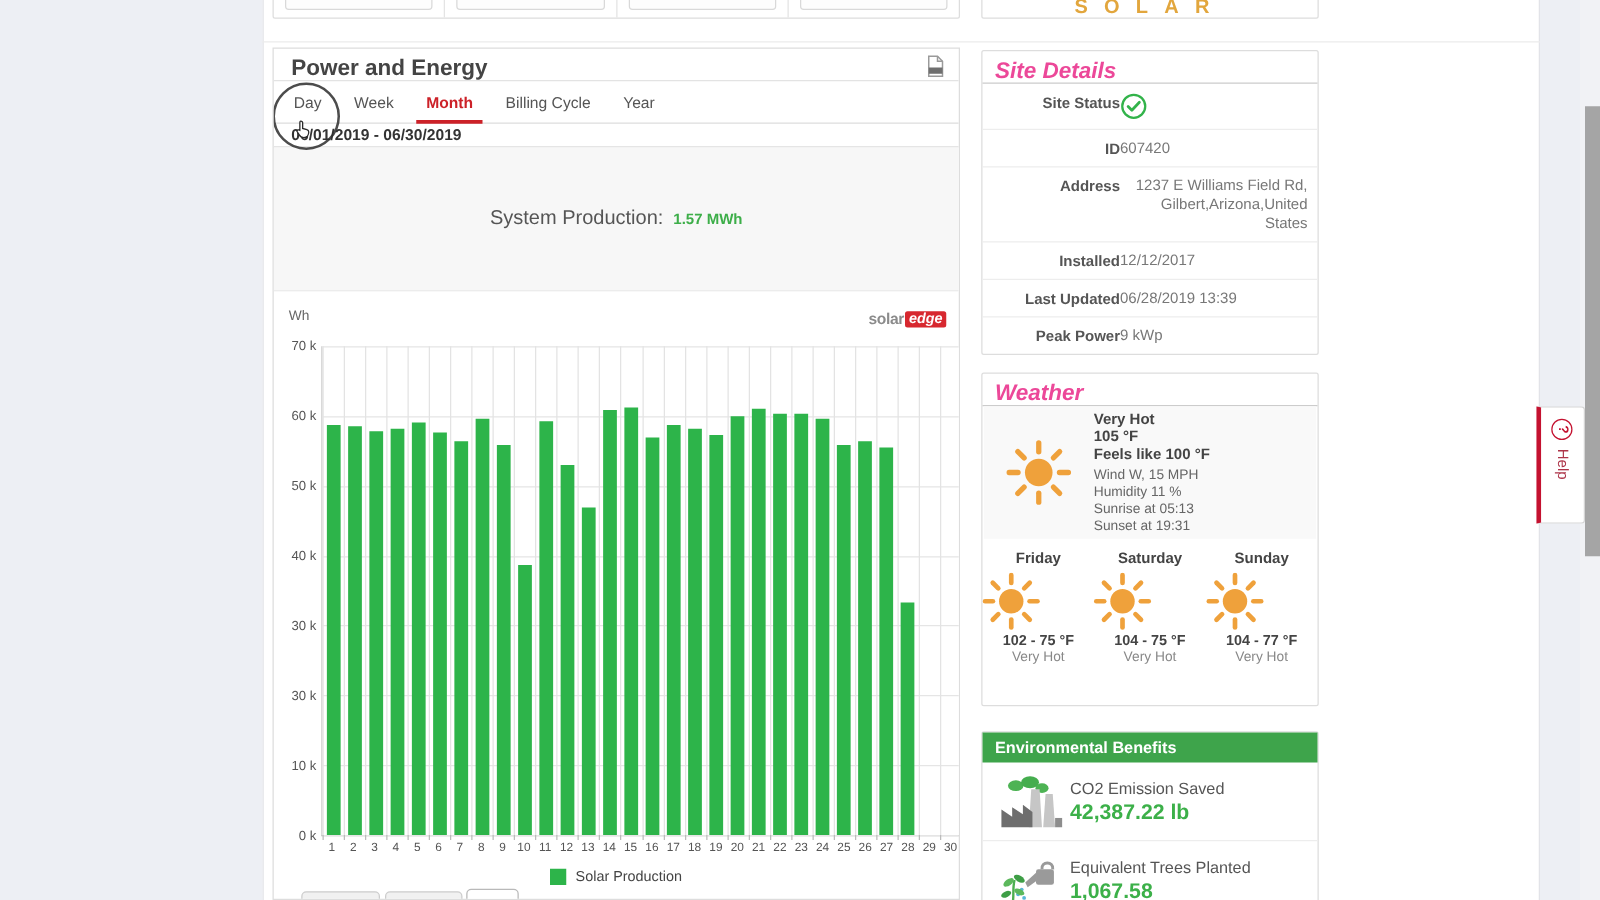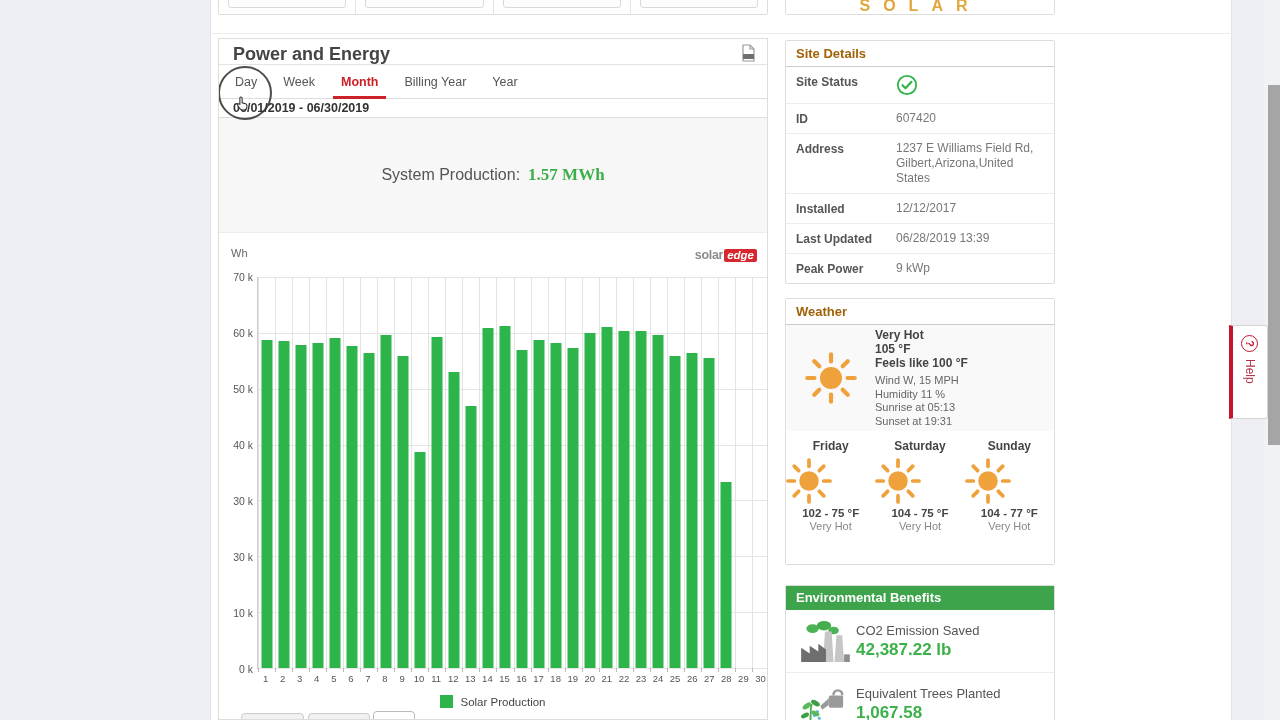--- a/index.html
+++ b/index.html
@@ -37,21 +37,21 @@
   .tab.active { color:#cc2128; font-weight:bold; }
   .tab.active::after { content:""; position:absolute; left:-6px; right:-6px; bottom:-1px;
     height:3px; background:#cc2128; }
   .pe-date { position:absolute; left:0; top:60px; width:100%; height:19px;
     border-bottom:1px solid #ddd; }
   .pe-date span { position:absolute; left:14px; top:2px; font-size:12.5px; font-weight:bold; color:#333; }
   .pe-summary { position:absolute; left:0; top:79px; width:100%; height:115px;
     background:#f7f7f7; border-bottom:1px solid #ececec; display:flex;
     align-items:center; justify-content:center; gap:8px; }
   .sum-label { font-size:16px; color:#555; }
-  .sum-value { font-size:17px; font-weight:bold; color:#3dae49;font-family:Liberation Serif, serif; }
+  .sum-value { font-size:12px; font-weight:bold; color:#3dae49; }
 
   
   .click-circle { position:absolute; left:-1px; top:27px; width:54px; height:54px;
     border:2px solid rgba(45,45,45,.85); border-radius:50%; pointer-events:none; }
   .click-hand { position:absolute; left:16px; top:57px; width:15px; height:16px; pointer-events:none; }
 
   
   .chart-unit { position:absolute; left:12px; top:208px; font-size:11px; color:#666; }
   .se-logo { position:absolute; right:10px; top:209px; display:flex; align-items:center; }
   .se-solar { font-size:12.5px; font-weight:bold; color:#8b8b8b; letter-spacing:-0.3px; }
@@ -72,25 +72,25 @@
     justify-content:center; align-items:center; gap:7px; }
   .legend-swatch { width:13px; height:13px; }
   .legend-label { font-size:11.5px; color:#444; }
   .pe-btn { position:absolute; top:674px; height:22px; background:#f1f1f1;
     border:1px solid #ccc; border-radius:4px; }
   .pe-btn.sel { background:#fff; border-color:#b9b9b9; top:672px; height:26px; }
 
   
   .card { position:absolute; background:#fff; border:1px solid #ddd; border-radius:2px; }
   .card-header { height:26px; border-bottom:1px solid #ccc; position:relative; }
-  .card-header span { position:absolute; left:10px; top:5px; font-size:13px; font-weight:bold; color:#a16207; }
+  .card-header span { position:absolute; left:10px; top:5px; font-size:18px; font-weight:bold; color:#ec4899;font-style:italic; }
 
   #site-card { left:785px; top:40px; width:270px; }
   .site-row { display:flex; align-items:flex-start; border-bottom:1px solid #ededed;
-    padding:7px 8px 7px 10px; }
+    padding:7px 8px 7px 10px;text-align:right; }
   .site-row:last-child { border-bottom:none; }
   .site-label { width:100px; font-size:12px; font-weight:bold; color:#555; flex:none; padding-top:1px; }
   .site-value { font-size:12px; color:#777; line-height:15px; }
 
   #weather-card { left:785px; top:298px; width:270px; height:267px; }
   .wx-current { position:absolute; left:1px; right:1px; top:26px; height:106px;
     background:#f9f9f9; display:flex; align-items:center; }
   .wx-sun-box { width:88px; display:flex; justify-content:center; flex:none; }
   .wx-line-b { font-size:12px; font-weight:bold; color:#444; line-height:14px; }
   .wx-line { font-size:11px; color:#666; line-height:13.5px; }
@@ -160,21 +160,21 @@
         <path d="M12 2 v4 h4" fill="none" stroke="#9a9a9a" stroke-width="1.2"></path>
         <rect x="5" y="11" width="11" height="5" fill="#6f6f6f"></rect>
       </svg>
     </div>
   </div>
 
   <div class="pe-tabs" id="tabs-row">
       <div class="tab">Day</div>
       <div class="tab">Week</div>
       <div class="tab active">Month</div>
-      <div class="tab">Billing Year</div>
+      <div class="tab">Billing Cycle</div>
       <div class="tab">Year</div>
     </div>
 
   <div class="pe-date">
     <span>06/01/2019 - 06/30/2019</span>
   </div>
 
   <div class="pe-summary">
     <span class="sum-label">System Production:</span>
     <span class="sum-value">1.57 MWh</span>

